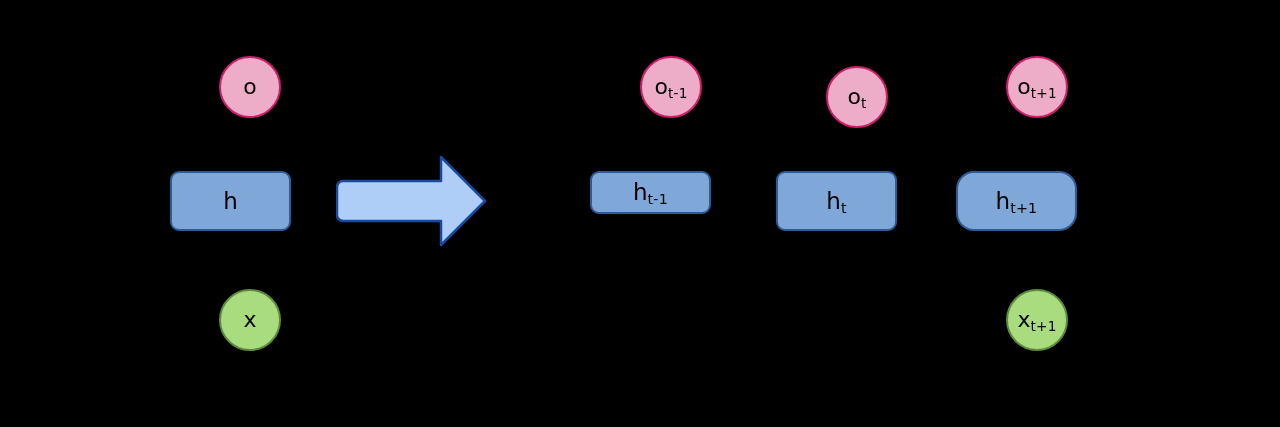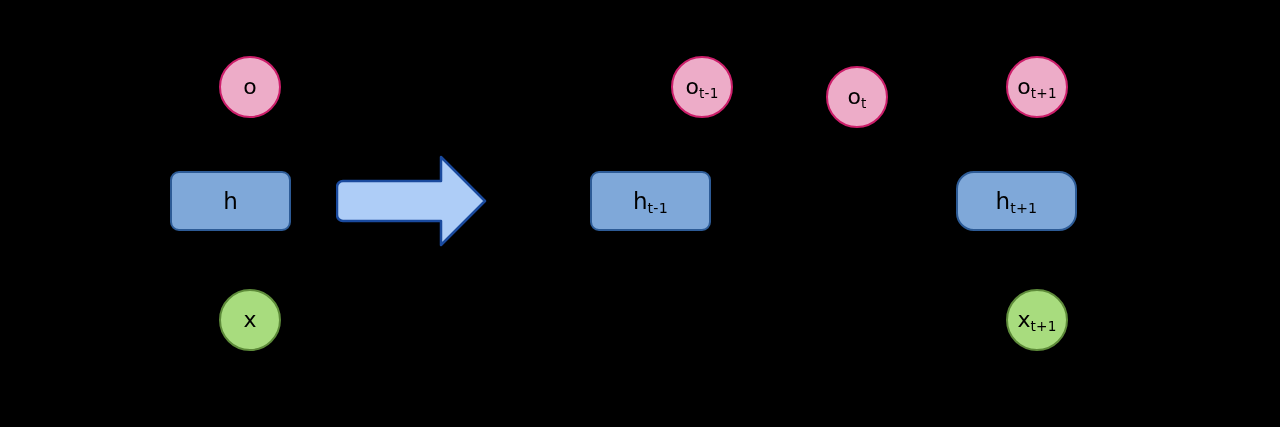--- a/index.html
+++ b/index.html
@@ -89,33 +89,36 @@
                L 149 47
                L 105 91
                L 105 67
                L 7 67
                A 6 6 0 0 1 1 61
                L 1 33
                A 6 6 0 0 1 7 27 Z" fill="#aecdf7" stroke="#1a4a9e" stroke-width="2.5" stroke-linejoin="round"></path>
     </svg>
   </div>
 
-  <div class="node node-output" style="left:671px; top:56px; width:62px; height:62px;">
+  <div class="node node-output" style="left:640px; top:56px; width:62px; height:62px;">
     <span class="lbl">o<sub>t-1</sub></span>
   </div>
 
-  <div class="node node-hidden" style="left:590px; top:171px; width:121px; height:60px;">
+  <div class="node node-hidden" style="left:590px; top:171px; width:121px; height:43px;">
     <span class="lbl">h<sub>t-1</sub></span>
   </div>
 
 
   <div class="node node-output" style="left:826px; top:66px; width:62px; height:62px;">
     <span class="lbl">o<sub>t</sub></span>
   </div>
 
+  <div class="node node-hidden" style="left:776px; top:171px; width:121px; height:60px;">
+    <span class="lbl">h<sub>t</sub></span>
+  </div>
 
 
   <div class="node node-output" style="left:1006px; top:56px; width:62px; height:62px;text-align:center;">
     <span class="lbl">o<sub>t+1</sub></span>
   </div>
 
   <div class="node node-hidden" style="left:956px; top:171px; width:121px; height:60px;border-radius:18px;">
     <span class="lbl">h<sub>t+1</sub></span>
   </div>
 

